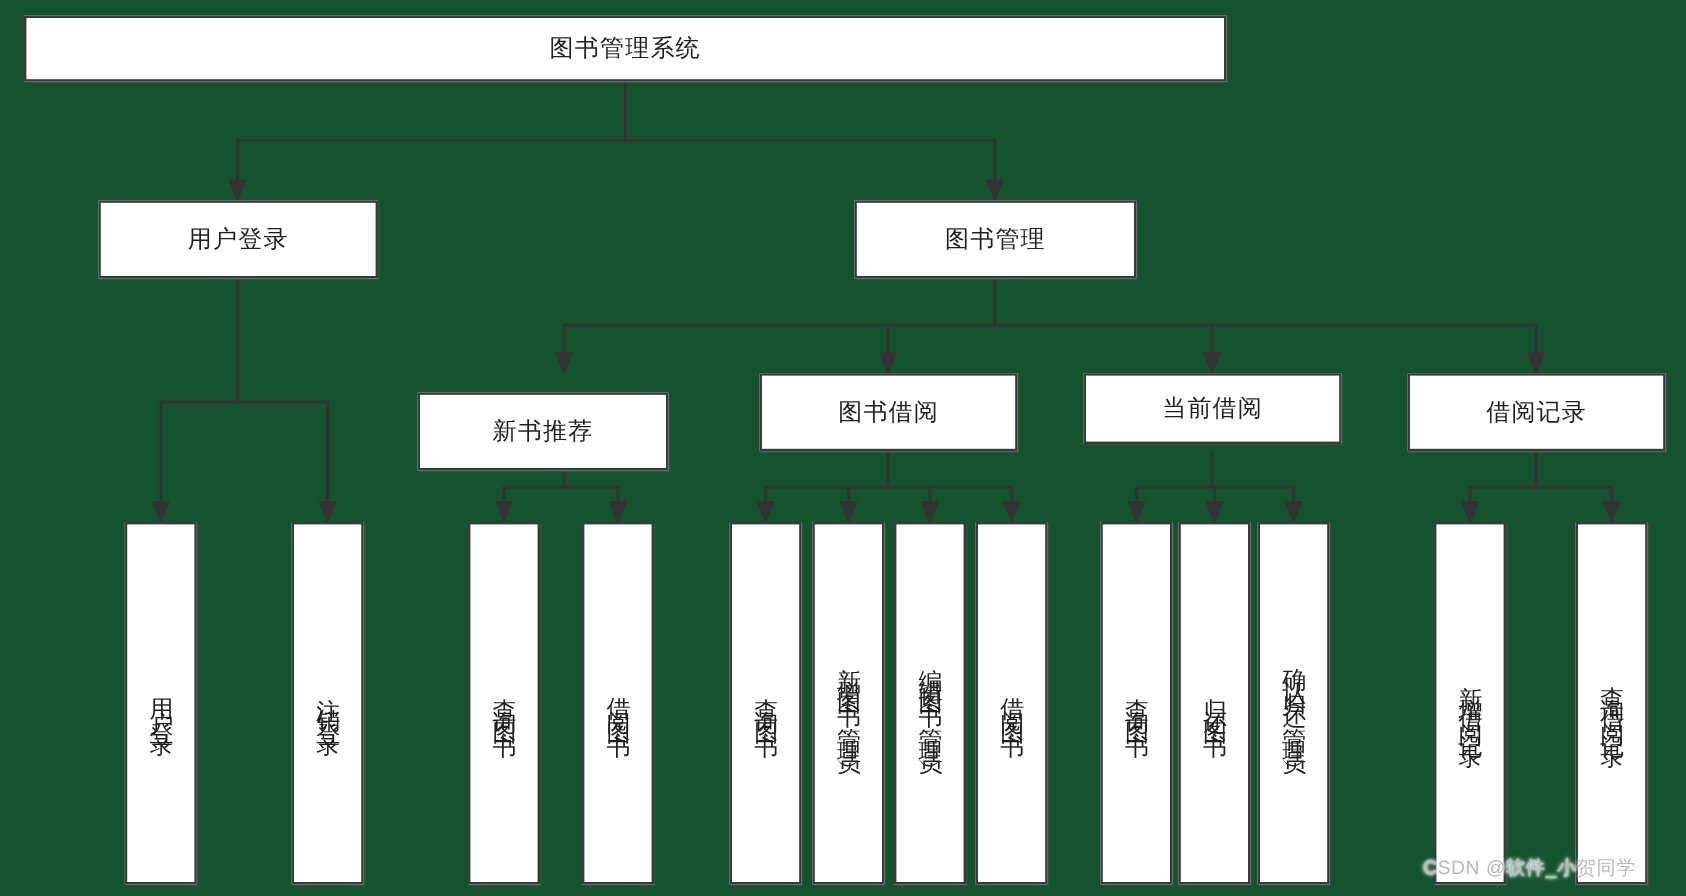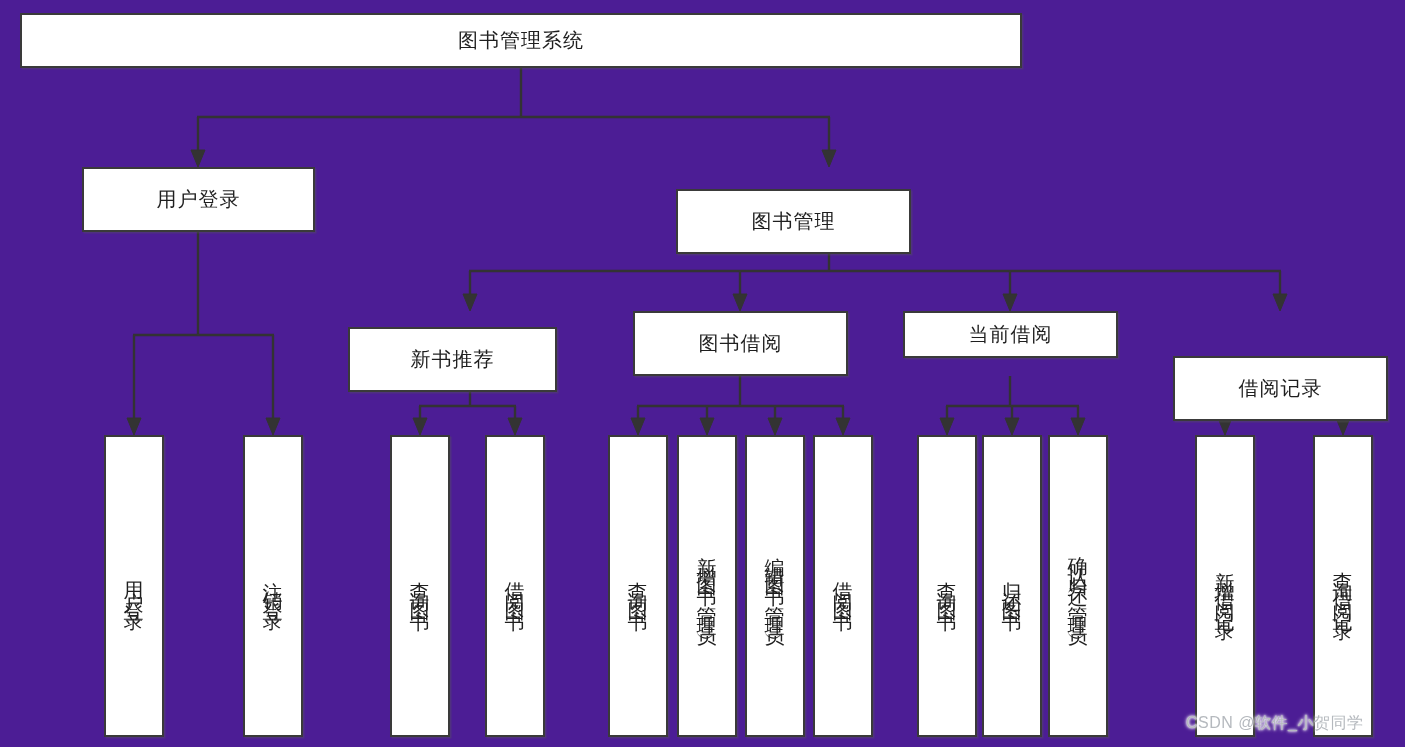--- a/index.html
+++ b/index.html
@@ -1,20 +1,20 @@
 <!DOCTYPE html>
 <html><head>
 <meta charset="utf-8">
 <style>
   html, body { margin: 0; padding: 0; background: #ffffff; }
   .canvas {
     position: relative;
     width: 1405px;
     height: 747px;
-    background: #4c1d95;
+    background: #14532d;
     font-family: "Liberation Sans", sans-serif;
     overflow: hidden;
   }
   .connector-layer {
     position: absolute;
     left: 0; top: 0;
     width: 1405px; height: 747px;
     pointer-events: none;
   }
   .connector-layer line { stroke: #333333; stroke-width: 2.4; }
@@ -136,34 +136,34 @@
     </g>
   </svg>
 
   <div class="node" style="left:20px; top:13px; width:1002px; height:55px;">
     <span class="h-label">图书管理系统</span>
   </div>
 
   <div class="node" style="left:82px; top:167px; width:233px; height:65px;">
     <span class="h-label">用户登录</span>
   </div>
-  <div class="node" style="left:676px; top:167px; width:235px; height:65px;margin-top:22px;">
+  <div class="node" style="left:712px; top:167px; width:235px; height:65px;">
     <span class="h-label">图书管理</span>
   </div>
 
   <div class="node" style="left:348px; top:311px; width:209px; height:65px;margin-top:16px;">
     <span class="h-label">新书推荐</span>
   </div>
   <div class="node" style="left:633px; top:311px; width:215px; height:65px;text-align:right;">
     <span class="h-label">图书借阅</span>
   </div>
-  <div class="node" style="left:903px; top:311px; width:215px; height:47px;">
+  <div class="node" style="left:903px; top:311px; width:215px; height:59px;">
     <span class="h-label">当前借阅</span>
   </div>
-  <div class="node" style="left:1173px; top:311px; width:215px; height:65px;margin-top:45px;">
+  <div class="node" style="left:1173px; top:311px; width:215px; height:65px;">
     <span class="h-label">借阅记录</span>
   </div>
 
   <div class="node leaf" style="left:104px;">
     <span class="v-label">用户登录</span>
   </div>
   <div class="node leaf" style="left:243px;">
     <span class="v-label">注销登录</span>
   </div>
 

